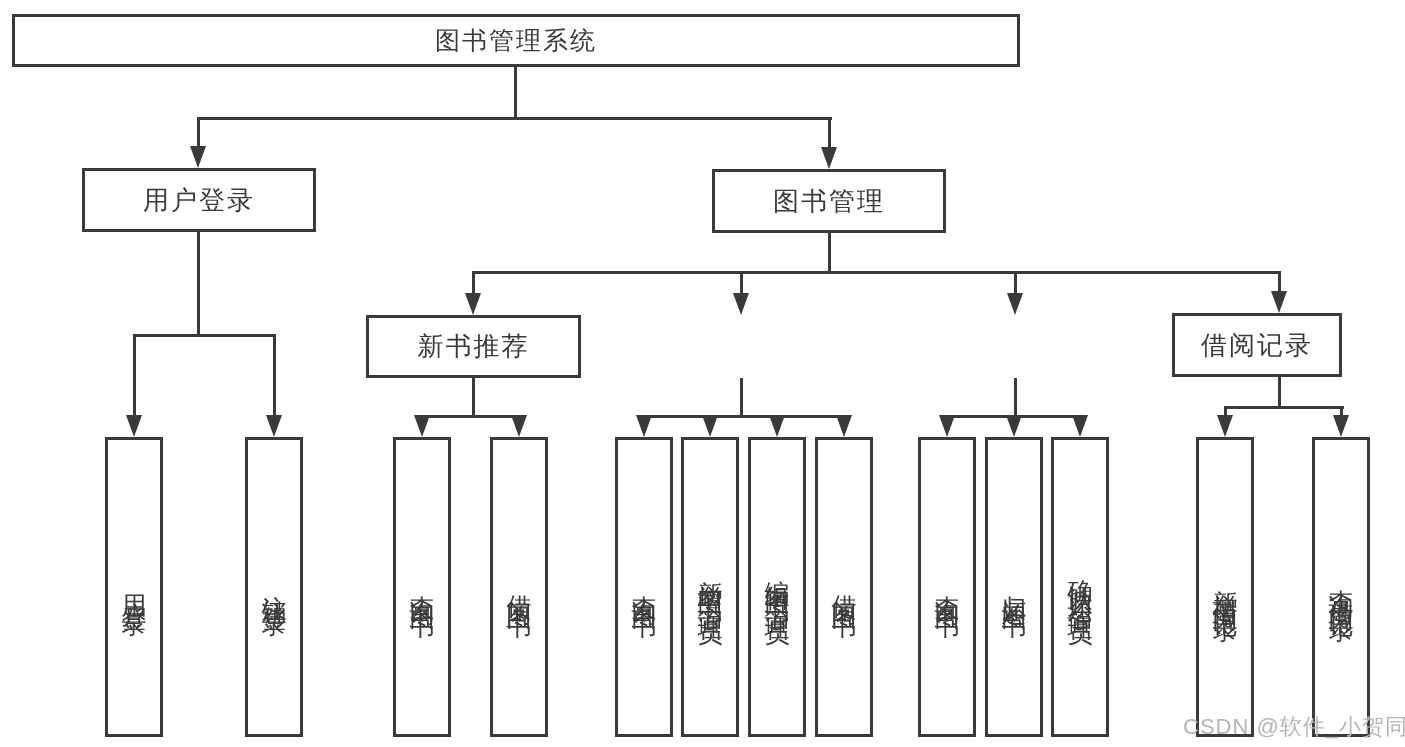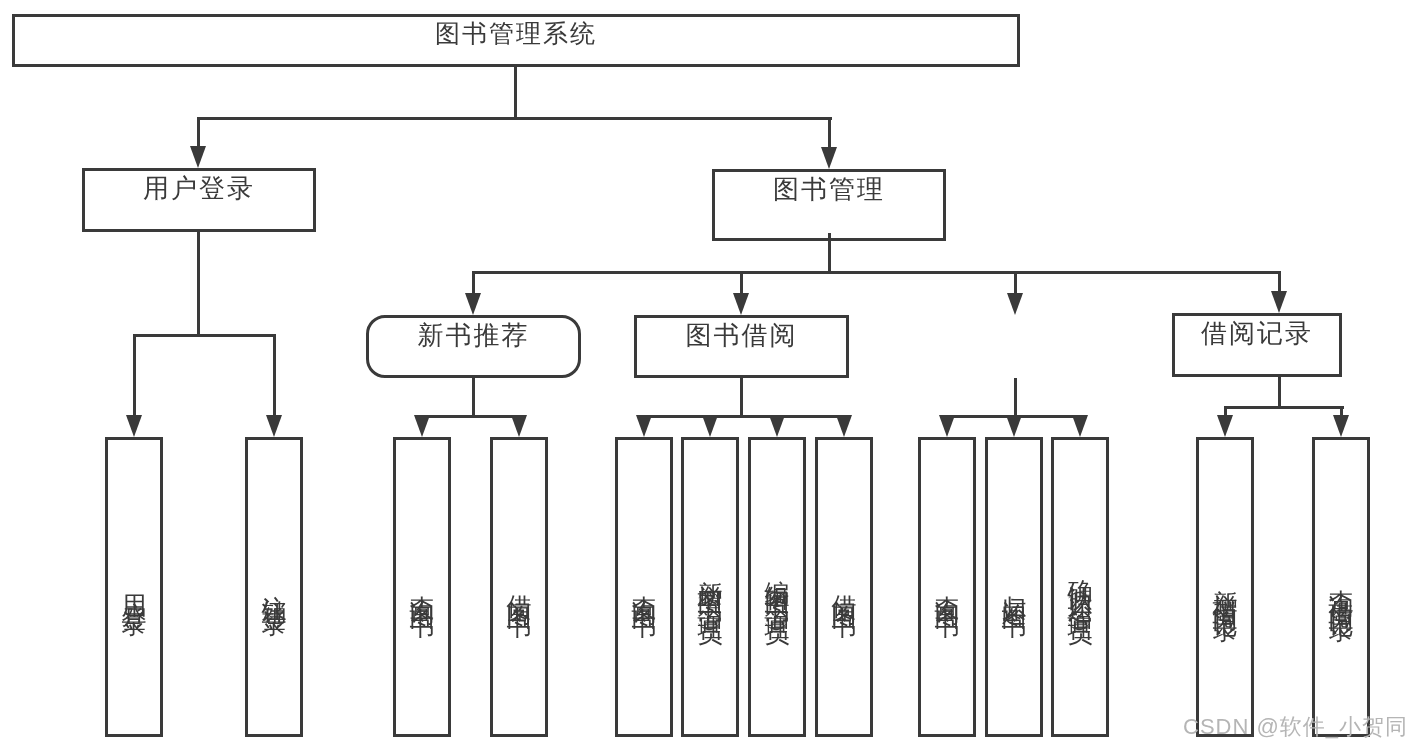--- a/index.html
+++ b/index.html
@@ -14,21 +14,21 @@
     width:1405px;height:747px;
     background:var(--background);
     font-family:"Liberation Sans",sans-serif;
     overflow:hidden;
   }
   .node{
     position:absolute;
     box-sizing:border-box;
     background:#fff;
     border:3px solid var(--line);
-    display:flex;align-items:flex-start;justify-content:center;
+    display:flex;align-items:center;justify-content:center;
     font-size:26px;color:var(--text);
     letter-spacing:2px;
     white-space:nowrap;
   }
   .leaf{
     position:absolute;
     top:437px;width:58px;height:300px;
     box-sizing:border-box;
     background:#fff;
     border:3px solid var(--line);
@@ -72,21 +72,21 @@
   <div class="v" style="left:514px;top:67px;height:51px"></div>
   <div class="h" style="left:197px;top:117px;width:635px"></div>
   <div class="v" style="left:197px;top:117px;height:32px"></div>
   <div class="arrow" style="left:190px;top:146px"></div>
   <div class="v" style="left:828px;top:117px;height:33px"></div>
   <div class="arrow" style="left:821px;top:147px"></div>
 
   <div class="node" style="left:82px;top:168px;width:234px;height:64px;">
     <span>用户登录</span>
   </div>
-  <div class="node" style="left:712px;top:169px;width:234px;height:72px;">
+  <div class="node" style="left:712px;top:169px;width:234px;height:64px;">
     <span>图书管理</span>
   </div>
 
   <div class="v" style="left:197px;top:232px;height:105px"></div>
   <div class="h" style="left:133px;top:334px;width:143px"></div>
   <div class="v" style="left:133px;top:334px;height:84px"></div>
   <div class="arrow" style="left:126px;top:415px"></div>
   <div class="v" style="left:273px;top:334px;height:84px"></div>
   <div class="arrow" style="left:266px;top:415px"></div>
 
@@ -94,25 +94,22 @@
   <div class="h" style="left:472px;top:271px;width:809px"></div>
   <div class="v" style="left:472px;top:271px;height:25px"></div>
   <div class="arrow" style="left:465px;top:293px"></div>
   <div class="v" style="left:740px;top:271px;height:25px"></div>
   <div class="arrow" style="left:733px;top:293px"></div>
   <div class="v" style="left:1014px;top:271px;height:25px"></div>
   <div class="arrow" style="left:1007px;top:293px"></div>
   <div class="v" style="left:1278px;top:271px;height:22px"></div>
   <div class="arrow" style="left:1271px;top:291px"></div>
 
-  <div class="node" style="left:366px;top:315px;width:215px;height:63px;border-radius:19px;">
+  <div class="node" style="left:366px;top:315px;width:215px;height:63px;">
     <span>新书推荐</span>
-  </div>
-  <div class="node" style="left:634px;top:315px;width:215px;height:63px;">
-    <span>图书借阅</span>
   </div>
   <div class="node" style="left:1172px;top:313px;width:170px;height:64px;">
     <span>借阅记录</span>
   </div>
 
   <div class="v" style="left:472px;top:378px;height:40px"></div>
   <div class="h" style="left:421px;top:415px;width:101px"></div>
   <div class="arrow" style="left:414px;top:415px"></div>
   <div class="arrow" style="left:511px;top:415px"></div>
 

